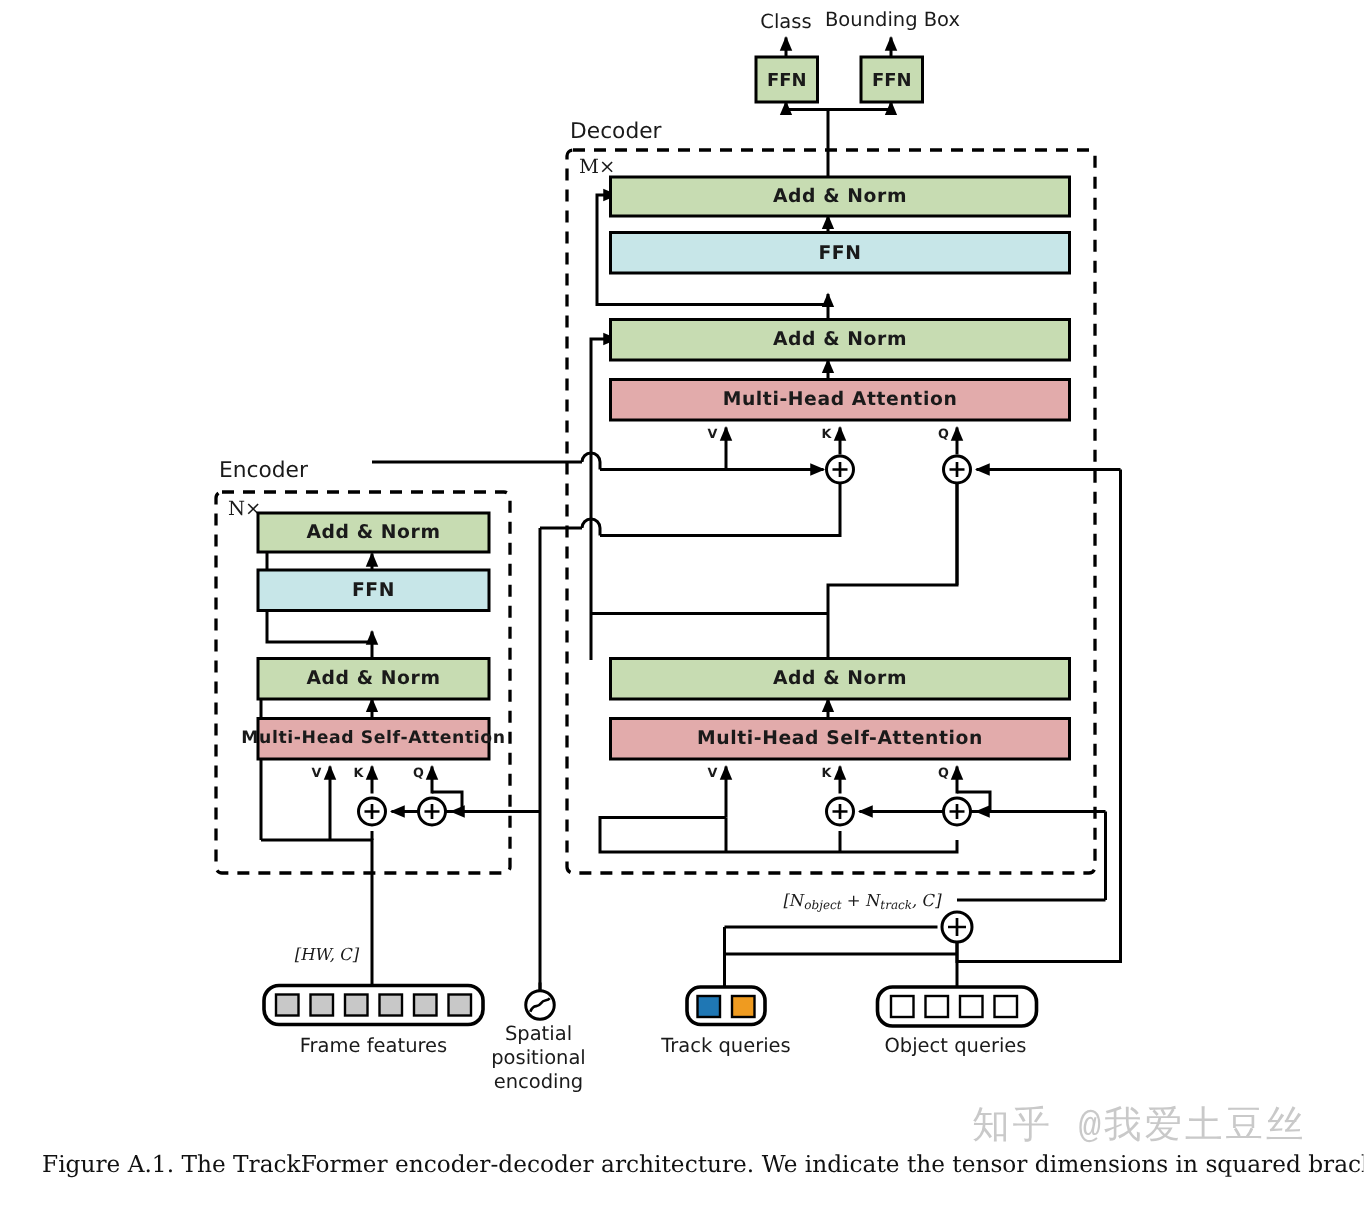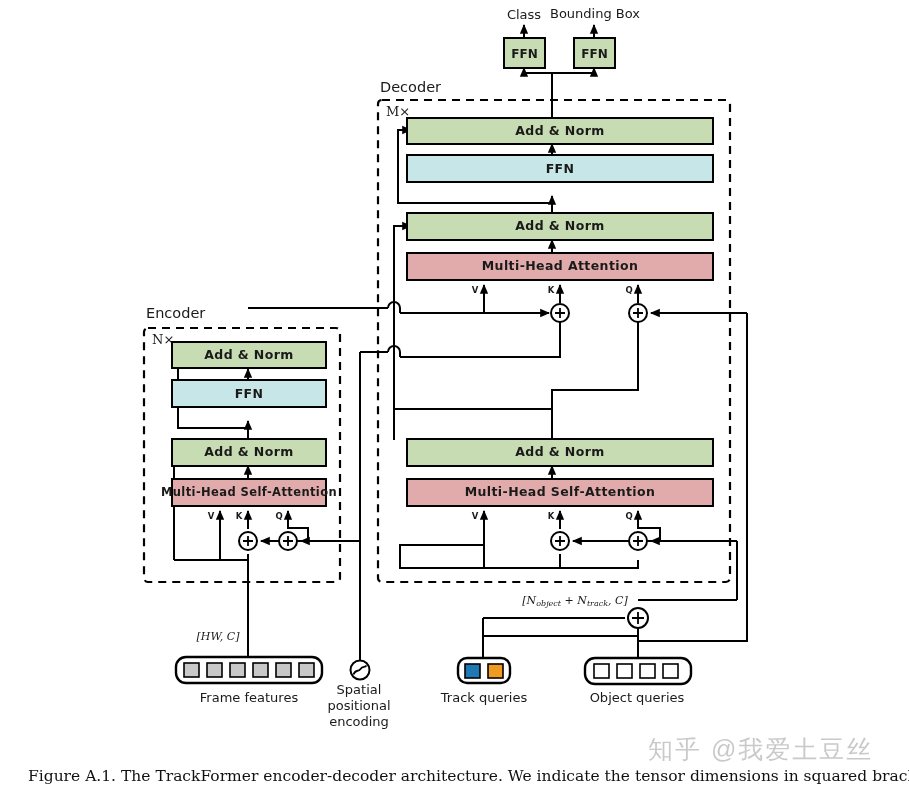--- a/index.html
+++ b/index.html
@@ -107,21 +107,21 @@
     fill: #ffffff;
     stroke: #000000;
     stroke-width: 2;
   }
   #watermark {
     position: absolute;
     left: 648px;
     top: 733px;
     width: 250px;
     height: 40px;
-    font-family: Liberation Sans, sans-serif;
+    font-family: Liberation Mono, monospace;
     font-size: 25px;
     color: rgba(120,120,120,0.40);
     letter-spacing: 2px;
     white-space: nowrap;
     pointer-events: none;
   }
 </style>
 </head>
 <body>
 

